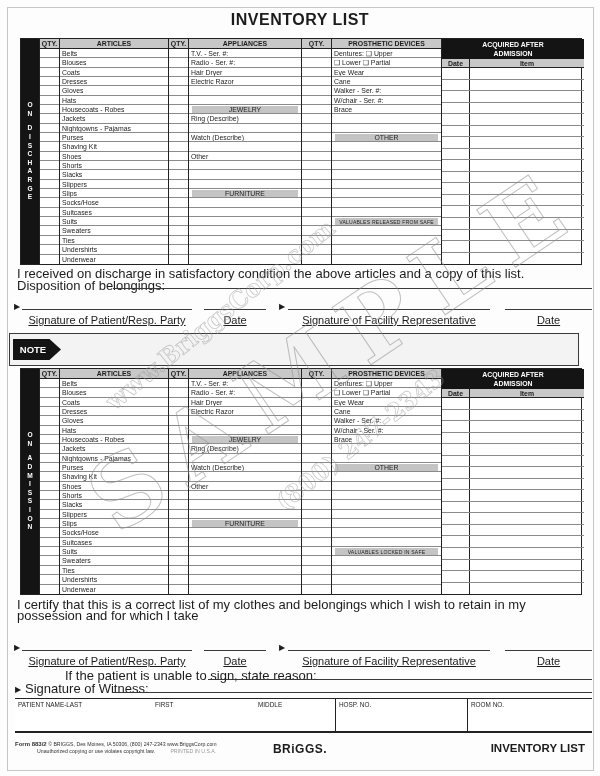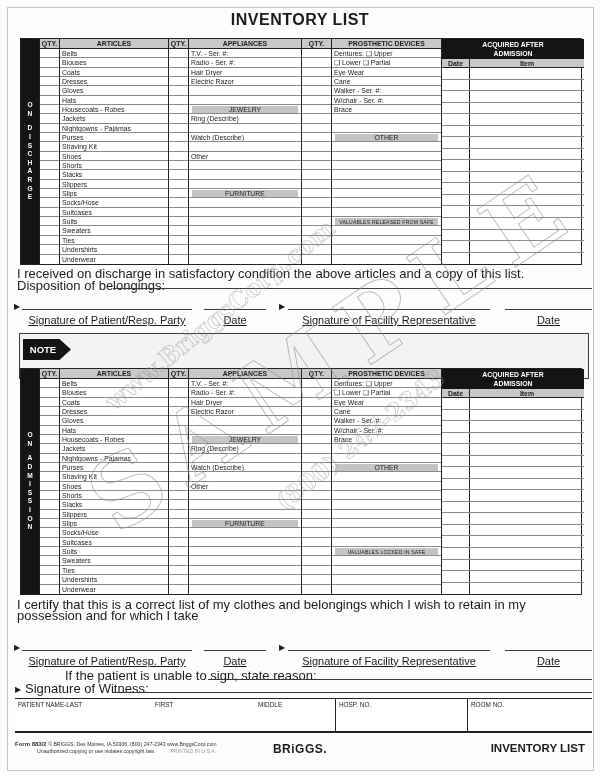--- a/index.html
+++ b/index.html
@@ -41,21 +41,21 @@
   .acq-row .d{width:28px;border-right:1px solid #222;box-sizing:border-box;}
   .acq-row .i{flex:1;}
 
   
   .para{position:absolute;font-size:13px;line-height:10.5px;}
   .fill-line{position:absolute;border-bottom:1px solid #3a3a3a;height:10px;box-sizing:border-box;}
   .sig-arrow{position:absolute;font-size:8px;line-height:8px;}
   .sig-label{position:absolute;font-size:11px;text-align:center;text-decoration:underline;}
 
   
-  .note-box{position:absolute;left:19px;top:333px;width:570px;height:46px;
+  .note-box{position:absolute;left:9px;top:333px;width:570px;height:33px;
        border:1px solid #3a3a3a;background:#f3f3f3;box-sizing:border-box;}
   .note-tag{position:absolute;left:3px;top:5px;width:48px;height:21px;background:#141414;
        color:#fff;font-weight:bold;font-size:9.5px;line-height:21px;text-align:center;
        clip-path:polygon(0 0,76% 0,100% 50%,76% 100%,0 100%);padding-right:8px;box-sizing:border-box;}
   .note-text{position:absolute;left:56px;top:3px;width:506px;font-size:8.3px;line-height:12.5px;}
 
   
   .pt-table{position:absolute;left:15px;top:698px;width:577px;height:35px;
        border-top:1.5px solid #222;border-bottom:2.5px solid #222;box-sizing:border-box;background:#fff;}
   .pt-cell-line{position:absolute;top:0;bottom:0;border-left:1px solid #222;}

